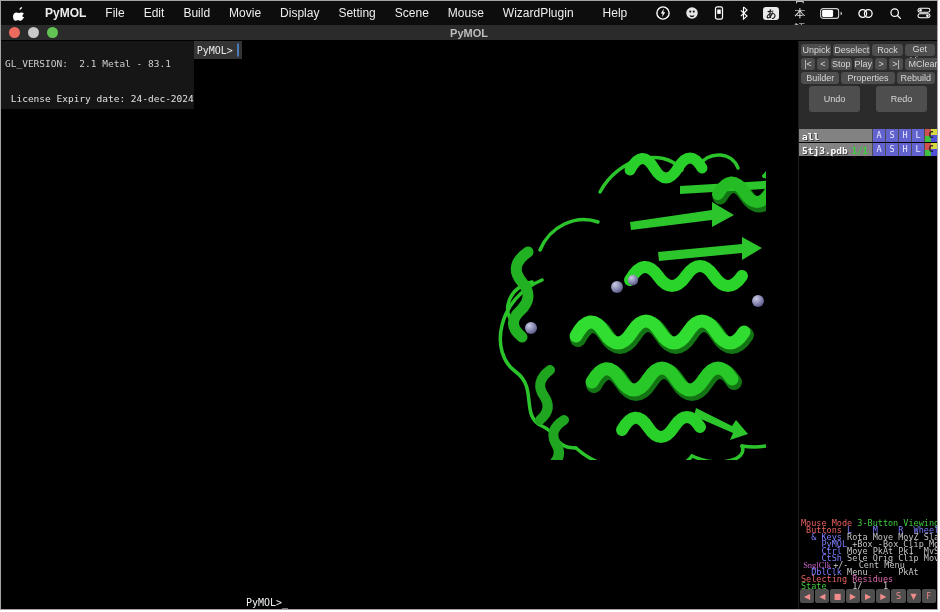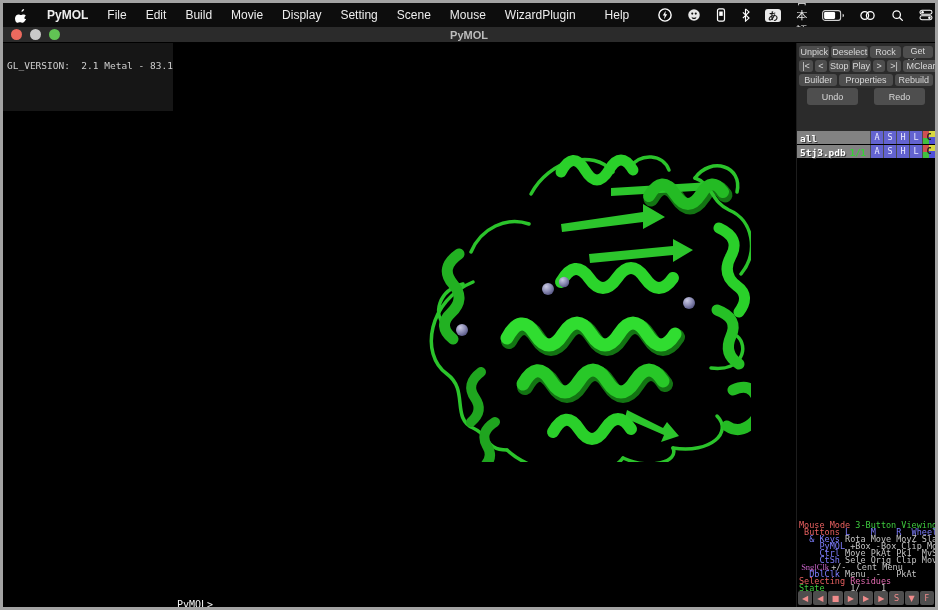--- a/index.html
+++ b/index.html
@@ -1,17 +1,17 @@
 <!DOCTYPE html>
 <html><head>
 <meta charset="utf-8">
 <style>
   html,body{margin:0;padding:0;background:#fff;}
   *{box-sizing:border-box;}
-  .screen{width:938px;height:610px;border:3px solid #a3a3a3;position:relative;background:#000;
+  .screen{width:938px;height:610px;border:1px solid #a3a3a3;position:relative;background:#000;
           font-family:"Liberation Sans",sans-serif;overflow:hidden;}
 
   
   .menubar{height:24px;background:#0d0d0d;display:flex;align-items:center;color:#ededed;
            font-size:12px;padding:0 12px;}
   .mb-left{display:flex;align-items:center;gap:19px;}
   .mi{white-space:nowrap;cursor:default;}
   .mi.app{font-weight:bold;}
   .apple{display:flex;align-items:center;}
   .mb-right{margin-left:auto;display:flex;align-items:center;gap:15px;}
@@ -52,21 +52,21 @@
   .vprompt{position:absolute;left:4px;bottom:5px;font-family:"DejaVu Sans Mono",monospace;
            font-size:10px;color:#f2f2f2;}
 
   
   .tkpanel{height:88px;background:#2b2b2b;padding:3px 2px 2px 2px;display:flex;flex-direction:column;gap:2px;}
   .trow{display:flex;gap:2px;}
   .tkbtn{background:#4e4e4e;border:none;border-radius:3px;color:#d8d8d8;font-size:9px;
          font-family:"Liberation Sans",sans-serif;height:12px;line-height:11px;padding:0 1px;flex:1;
          text-align:center;cursor:default;}
   .trow4{padding:0 8px;gap:16px;}
-  .trow4 .tkbtn{height:17px;line-height:12px;}
+  .trow4 .tkbtn{height:26px;line-height:12px;}
 
   
   .internal{flex:1;background:#000;position:relative;font-family:"DejaVu Sans Mono",monospace;}
   .objrow{height:13px;background:#828282;display:flex;align-items:flex-end;margin-bottom:1px;padding-left:3px;}
   .objname{font-size:9.5px;color:#fff;text-shadow:1px 1px 0 #3a3a3a;font-weight:bold;}
   .objstate{color:#35d435;font-size:9px;margin-left:4px;font-weight:bold;}
   .acts{margin-left:auto;display:flex;}
   .act{width:13px;height:13px;background:#6363d0;color:#e9e9ff;font-size:8.5px;text-align:center;
        line-height:13px;border-left:1px solid #4c4c4c;cursor:default;}
   .act.cbtn{background:conic-gradient(#d8d840 0 25%,#5050d8 0 50%,#40c040 0 75%,#d05050 0 100%);
@@ -170,26 +170,33 @@
     <span class="tl gray"></span>
     <span class="tl green"></span>
     <span class="wtitle">PyMOL</span>
   </div>
 
   <div class="content">
 
     <div class="left">
       <div class="console">
         <div class="cline clipped">GL_VERSION:  2.1 Metal - 83.1</div>
+        <div class="cline"> License Expiry date: 24-dec-2024</div>
         
         
         
         
       </div>
 
+      <div class="promptrow">
+        <span class="plabel">PyMOL&gt;</span>
+        <div class="pinput">
+            <span class="caret"></span>
+          </div>
+      </div>
 
       <div class="viewer">
         <svg class="protein" width="340" height="330" viewBox="0 0 340 330">
           <defs>
             <radialGradient id="sph" cx="35%" cy="30%" r="75%">
               <stop offset="0%" stop-color="#cacae3"></stop>
                 <stop offset="55%" stop-color="#8c8cb4"></stop>
                 <stop offset="100%" stop-color="#545482"></stop>
             </radialGradient>
           </defs>

